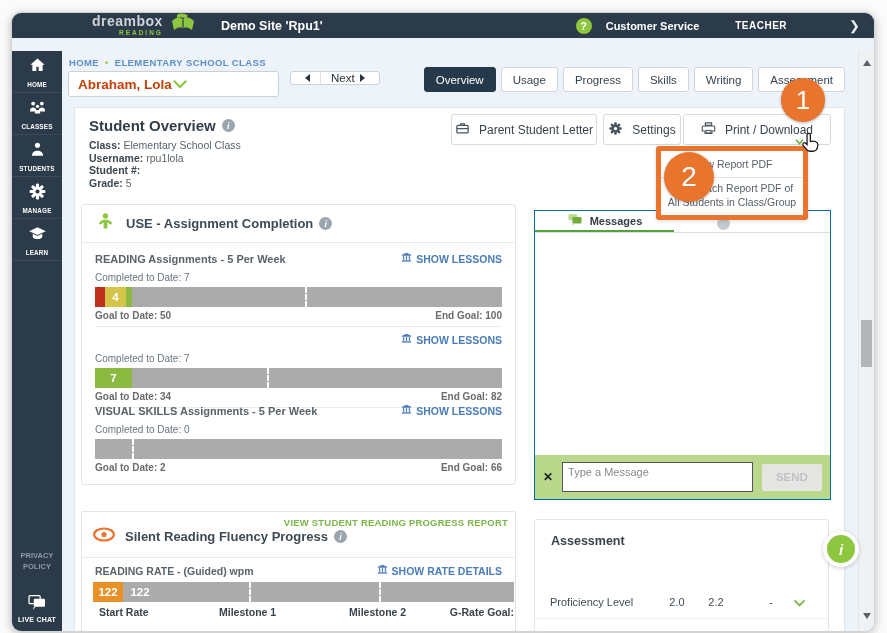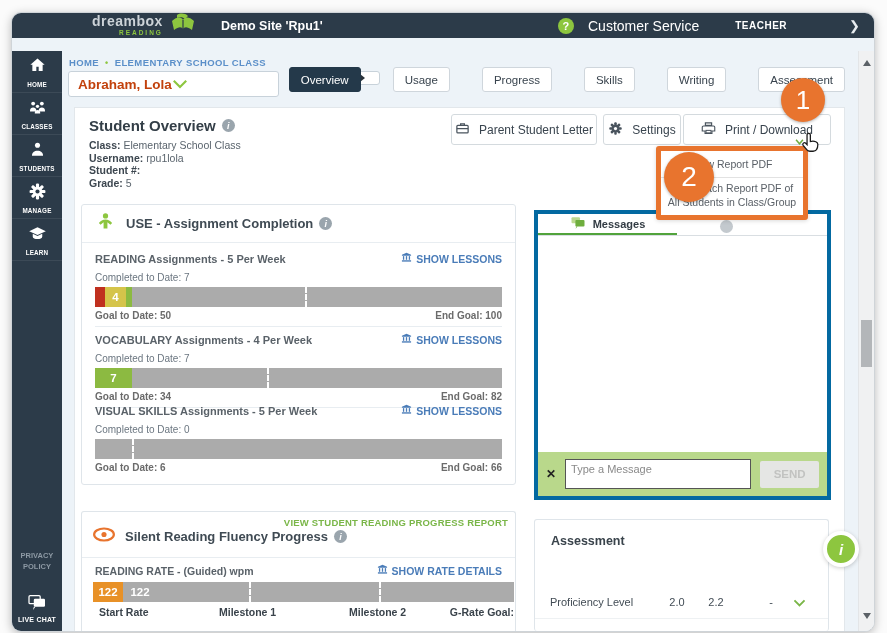--- a/index.html
+++ b/index.html
@@ -13,21 +13,21 @@
   .topbar { position:absolute; left:0; top:0; right:0; height:25px; background:#2c3b49;
     display:flex; align-items:center; color:#fff; }
   .logo { display:flex; align-items:center; margin-left:80px; gap:6px; }
   .logo-txt { display:flex; flex-direction:column; line-height:1; }
   .logo-name { font-size:14px; color:#cdd3d8; letter-spacing:.5px; font-weight:600; }
   .logo-sub { font-size:6.5px; font-weight:bold; color:#8dc63f; letter-spacing:2px; align-self:flex-end; margin-top:2px; }
   .site-name { font-size:12.5px; font-weight:bold; margin-left:24px; }
   .topbar-right { margin-left:auto; display:flex; align-items:center; gap:14px; margin-right:14px; }
   .q-circle { width:16px; height:16px; border-radius:50%; background:#8dc63f; color:#fff;
     font-size:11px; font-weight:bold; display:flex; align-items:center; justify-content:center; }
-  .cs-label { font-size:14px; font-weight:normal; }
+  .cs-label { font-size:11px; font-weight:bold; }
   .role-label { font-size:10px; font-weight:bold; letter-spacing:.5px; margin-left:22px; }
   .top-chev { font-size:13px; color:#e8edf1; margin-left:48px; }
 
   
   .body { position:absolute; top:38px; left:0; right:0; bottom:0; display:flex; }
   .sidebar { width:50px; background:#2c3b49; position:relative; flex:none; }
   .side-item { height:42px; display:flex; flex-direction:column; align-items:center; justify-content:center;
     gap:2px; border-bottom:1px solid rgba(255,255,255,.08); cursor:pointer; }
   .side-item svg { width:19px; height:19px; }
   .side-label { font-size:6.3px; font-weight:bold; color:#fff; letter-spacing:.2px; }
@@ -51,21 +51,21 @@
   .prevnext { position:absolute; left:228px; top:20px; height:14px; display:flex;
     background:#fff; border:1px solid #c8d2da; border-radius:3px; overflow:hidden; }
   .pn-cell { display:flex; align-items:center; justify-content:center; padding:0 10px; cursor:pointer; gap:5px; }
   .pn-cell + .pn-cell { border-left:1px solid #dde3e8; }
   .pn-label { font-size:11.5px; color:#29323a; }
   .tri-l { width:0; height:0; border:4px solid transparent; border-right:5px solid #29323a; }
   .tri-r { width:0; height:0; border:4px solid transparent; border-left:5px solid #29323a; }
 
   .tabs { position:absolute; top:16px; right:29px; display:flex; gap:5px; }
   .tab { height:25px; display:flex; align-items:center; padding:0 11px; background:#fff;
-    border:1px solid #cfd6dc; border-radius:3px; font-size:11.5px; color:#39444e; cursor:pointer;margin-left:27px; }
+    border:1px solid #cfd6dc; border-radius:3px; font-size:11.5px; color:#39444e; cursor:pointer; }
   .tab.active { background:#24394a; border-color:#24394a; color:#fff; }
 
   .panel { position:absolute; left:12px; top:56px; width:771px; bottom:0; background:#fff;
     border:1px solid #e2e7eb; border-bottom:none; }
 
   .so-title { position:absolute; left:14px; top:9px; font-size:15px; color:#333e47; font-weight:600;
     display:flex; align-items:center; gap:6px; }
   .info-icon { width:13px; height:13px; border-radius:50%; background:#9aa5ad; color:#fff;
     font-size:9px; font-weight:bold; font-style:italic; display:inline-flex; align-items:center; justify-content:center; flex:none;}
   .so-fields { position:absolute; left:14px; top:31px; font-size:10.5px; line-height:12.5px; color:#5a646d; }
@@ -111,21 +111,21 @@
   .completed { font-size:10px; color:#6b7680; }
   .bar { position:relative; height:20px; background:#ababab; display:flex; overflow:hidden; }
   .seg { height:100%; flex:none; display:flex; align-items:center; justify-content:center;
     color:#fff; font-size:11.5px; font-weight:bold; }
   .dash { position:absolute; top:0; bottom:0; width:0; border-left:2px dashed #fff; }
   .goal-row { display:flex; font-size:10px; font-weight:600; color:#6b6b6b; margin-top:3px; }
   .goal-row .end { margin-left:auto; }
   .row-div { position:absolute; left:13px; right:13px; border-top:1px solid #e8edf1; }
 
   
-  #msg-widget { left:459px; top:102px; width:297px; height:290px; border:4px solid #0369a1;
+  #msg-widget { left:459px; top:102px; width:297px; height:290px; border:1px solid #0369a1;
     border-radius:0; background:#fff; }
   .msg-tabs { height:22px; display:flex; border-bottom:1px solid #d9dee2; }
   .msg-tab { width:139px; display:flex; align-items:center; justify-content:center; gap:7px;
     font-size:11px; font-weight:bold; color:#333c44; border-bottom:2px solid #52a33c; cursor:pointer; }
   .msg-tab2 { flex:1; position:relative; cursor:pointer; }
   .hidden-ico { position:absolute; left:43px; top:6px; width:13px; height:13px; border-radius:50%;
     background:#c3c9ce; }
   .msg-body { position:absolute; top:22px; left:0; right:0; bottom:44px; background:#fff; }
   .msg-input-bar { position:absolute; left:0; right:0; bottom:0; height:44px; background:#b9d88b;
     display:flex; align-items:center; padding:0 8px; gap:9px; }
@@ -384,21 +384,20 @@
             </div>
             <div class="goal-row">
               <span>Goal to Date: 50</span>
               <span class="end">End Goal: 100</span>
             </div>
           </div>
           <div class="row-div" style="top:121px;"></div>
 
           <div class="asg-row" style="top:128px;">
             <div class="asg-label-row">
-              <span class="asg-label">VOCABULARY Assignments - 4 Per Week</span>
               <span class="lessons-link">
                 <span><svg width="11" height="11" viewBox="0 0 24 24" fill="#4a7cb8">
                       <path d="M2 6 L12 1.5 22 6 v2 H2 Z"></path>
                       <rect x="4.2" y="9" width="2.8" height="8"></rect>
                       <rect x="10.6" y="9" width="2.8" height="8"></rect>
                       <rect x="17" y="9" width="2.8" height="8"></rect>
                       <rect x="2" y="18" width="20" height="3"></rect>
                     </svg></span>
                 <span>SHOW LESSONS</span>
                 </span>
@@ -427,21 +426,21 @@
                       <rect x="2" y="18" width="20" height="3"></rect>
                     </svg></span>
                 <span>SHOW LESSONS</span>
                 </span>
             </div>
             <div class="completed" style="margin-top:7px;">Completed to Date: 0</div>
             <div class="bar" style="margin-top:4px;">
               <span class="dash" style="left:37px;"></span>
             </div>
             <div class="goal-row">
-              <span>Goal to Date: 6</span>
+              <span>Goal to Date: 2</span>
               <span class="end">End Goal: 66</span>
             </div>
           </div>
         </div>
 
         <div class="card" id="msg-widget">
           <div class="msg-tabs">
             <div class="msg-tab">
               <span><svg width="16" height="13" viewBox="0 0 24 20">
                     <rect x="2" y="2" width="13" height="9" rx="1.5" fill="#bcd98e"></rect>

